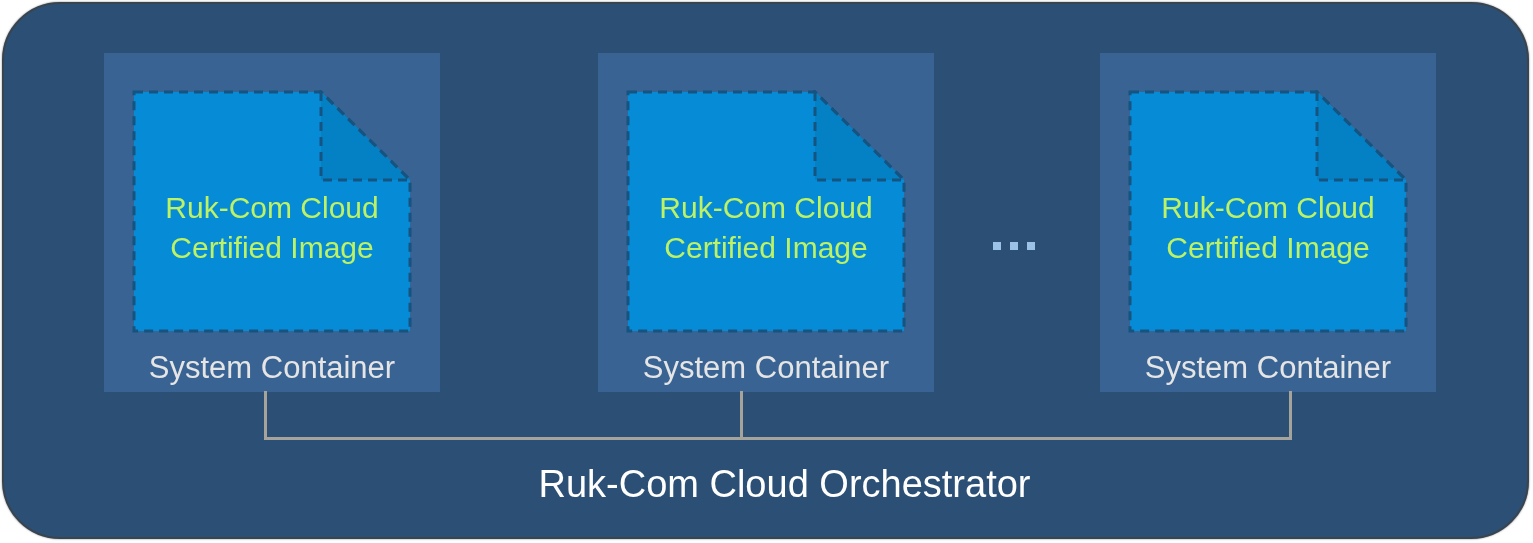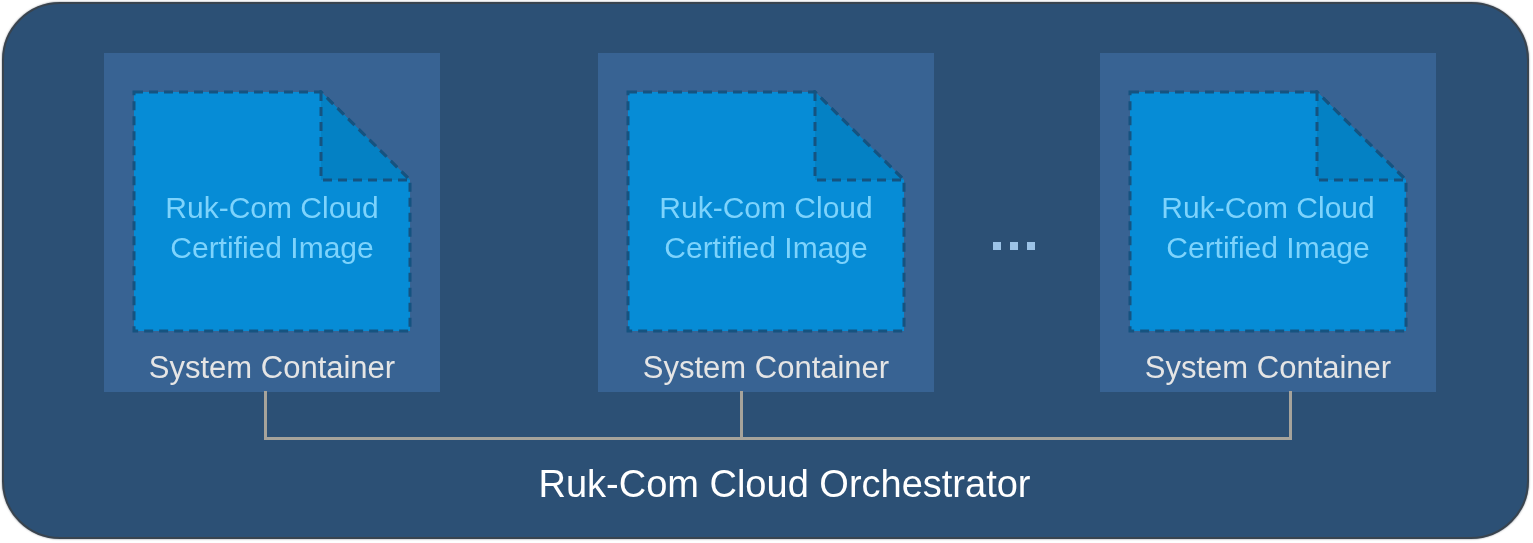--- a/index.html
+++ b/index.html
@@ -43,21 +43,21 @@
     top: 37px;
     width: 280px;
     height: 243px;
   }
   .doc svg { display: block; }
   .doc-label {
     position: absolute;
     left: 0; top: 98px;
     width: 100%;
     text-align: center;
-    color: #7dd3fc;
+    color: #bef264;
     font-size: 30px;
     line-height: 40px;
     white-space: pre;
   }
   .container-label {
     position: absolute;
     left: 0;
     top: 297px;
     width: 100%;
     text-align: center;

